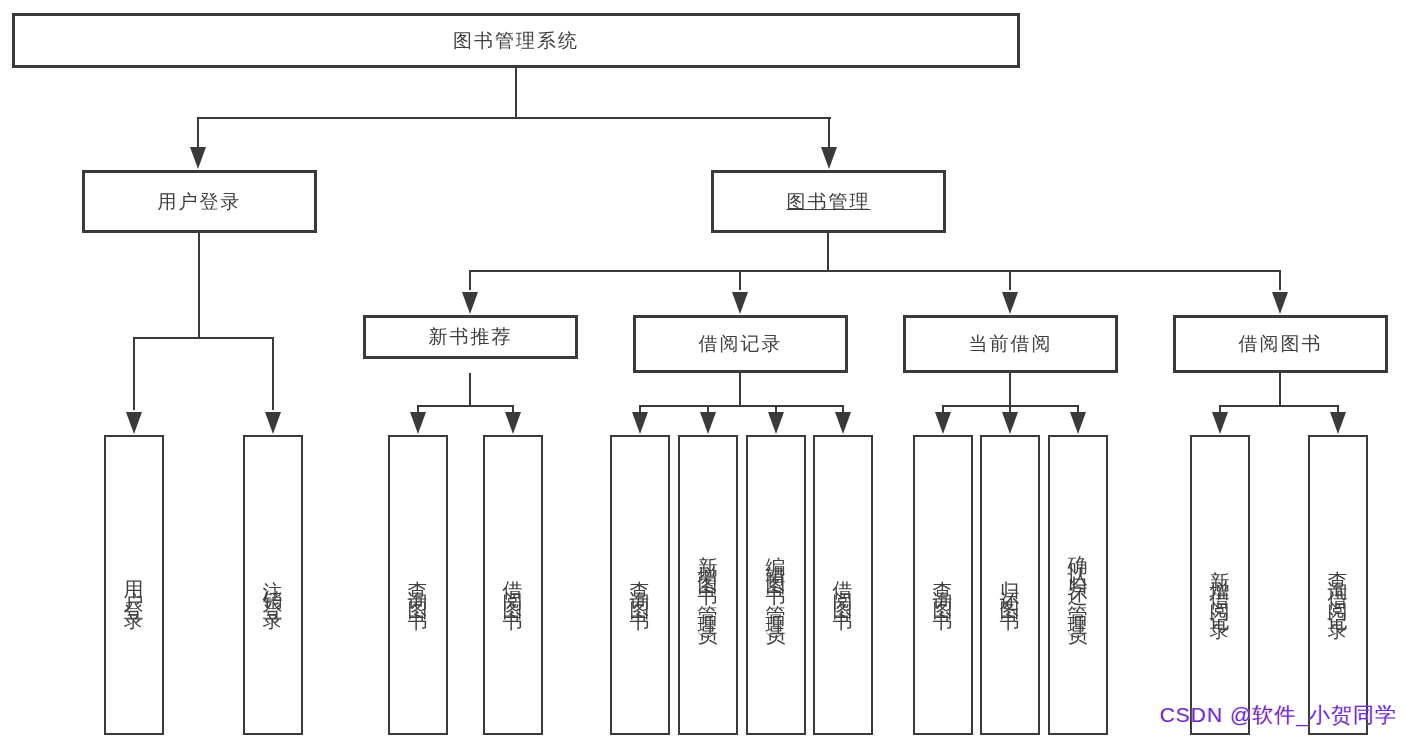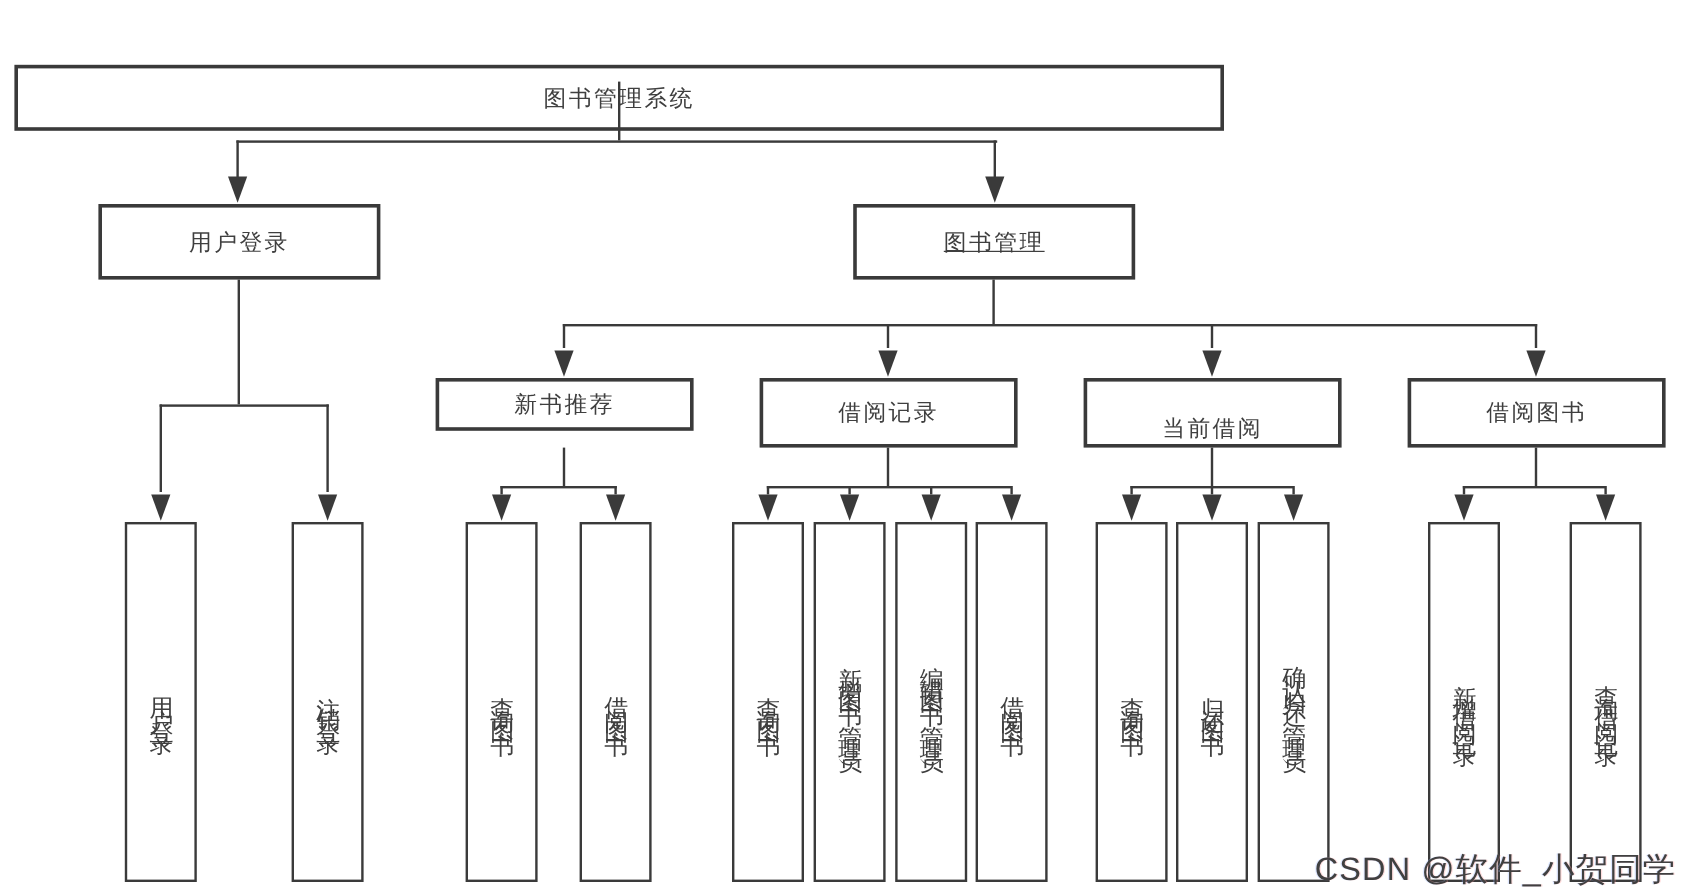--- a/index.html
+++ b/index.html
@@ -46,34 +46,34 @@
   .ar {
     position: absolute;
     width: 0; height: 0;
     border-left: 8px solid transparent;
     border-right: 8px solid transparent;
     border-top: 22px solid #3a3a3a;
   }
   .watermark {
     position: absolute;
     right: 8px;
-    bottom: 5px;
-    font-size: 27px;
-    color: #404040;
+    bottom: 18px;
+    font-size: 21px;
+    color: #6d28d9;
     letter-spacing: 1px;
     white-space: nowrap;
     text-shadow: 1px 0 0 rgba(255,160,160,0.35), -1px 0 0 rgba(160,185,255,0.35);
   }
 </style>
 </head>
 <body>
 
 <div class="canvas">
 
-  <div class="box thick" style="left:12px; top:13px; width:1008px; height:55px;margin-top:41px;">
+  <div class="box thick" style="left:12px; top:13px; width:1008px; height:55px;">
     <span class="hlabel">图书管理系统</span>
   </div>
 
   <div class="vl" style="left:515px; top:68px; height:49px;"></div>
   <div class="hl" style="left:197px; top:117px; width:634px;"></div>
   <div class="vl" style="left:197px; top:117px; height:32px;"></div>
   <div class="ar" style="left:190px; top:147px;"></div>
   <div class="vl" style="left:828px; top:117px; height:32px;"></div>
   <div class="ar" style="left:821px; top:147px;"></div>
 
@@ -101,21 +101,21 @@
   <div class="ar" style="left:1002px; top:292px;"></div>
   <div class="vl" style="left:1279px; top:270px; height:20px;"></div>
   <div class="ar" style="left:1272px; top:292px;"></div>
 
   <div class="box thick" style="left:363px; top:315px; width:215px; height:44px;">
     <span class="hlabel">新书推荐</span>
   </div>
   <div class="box thick" style="left:633px; top:315px; width:215px; height:58px;">
     <span class="hlabel">借阅记录</span>
   </div>
-  <div class="box thick" style="left:903px; top:315px; width:215px; height:58px;align-items:flex-end;">
+  <div class="box thick" style="left:903px; top:315px; width:215px; height:58px;">
     <span class="hlabel">当前借阅</span>
   </div>
   <div class="box thick" style="left:1173px; top:315px; width:215px; height:58px;">
     <span class="hlabel">借阅图书</span>
   </div>
 
   <div class="vl" style="left:469px; top:373px; height:32px;"></div>
   <div class="hl" style="left:417px; top:405px; width:97px;"></div>
   <div class="vl" style="left:417px; top:405px; height:7px;"></div>
   <div class="ar" style="left:410px; top:412px;"></div>

